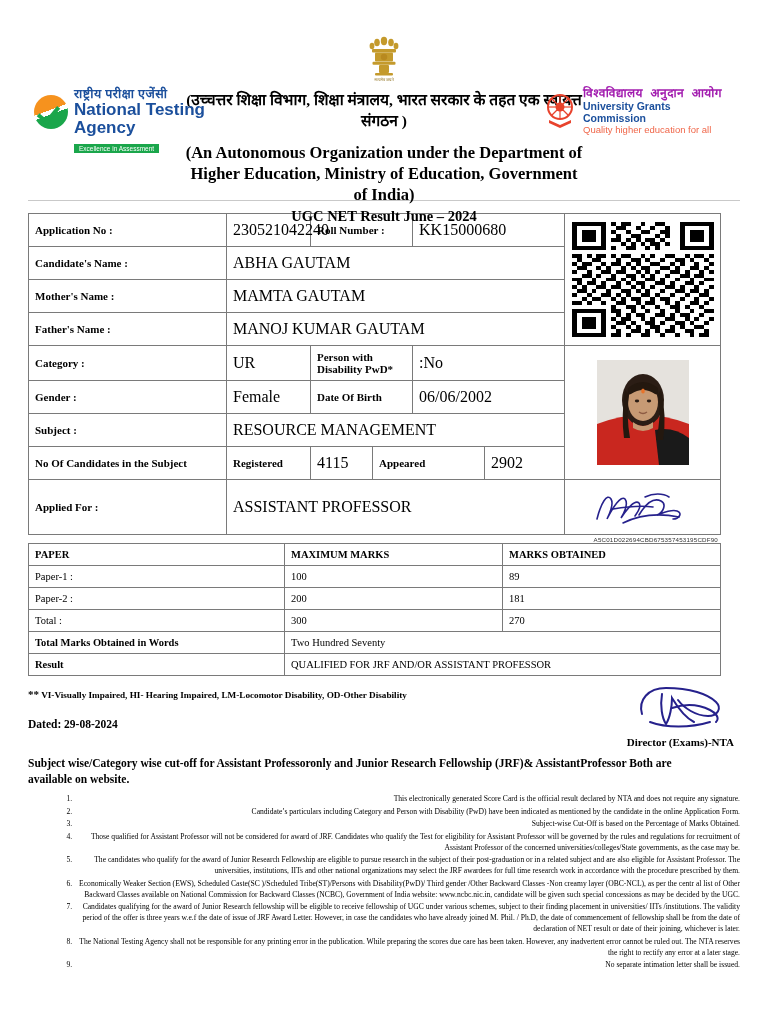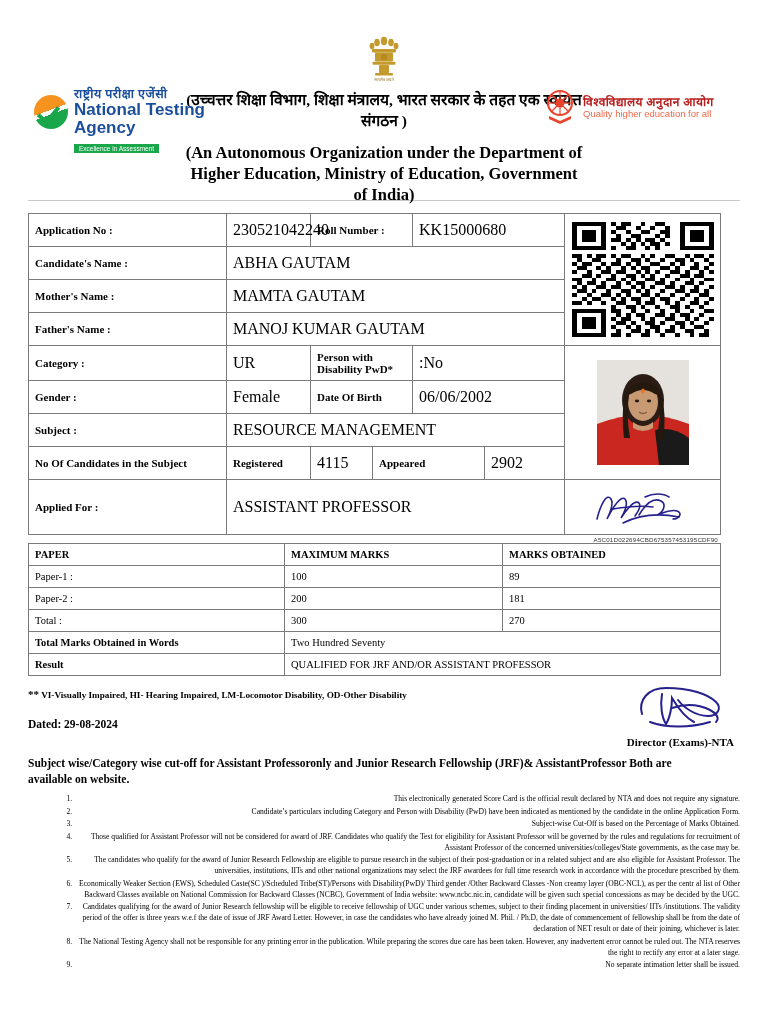--- a/index.html
+++ b/index.html
@@ -111,22 +111,22 @@
     position: absolute;
     right: 12px;
     top: 88px;
     width: 185px;
     display: flex;
     align-items: center;
   }
   .ugc-mark { width: 34px; height: 40px; flex: 0 0 auto; margin-right: 6px; }
   .ugc-text { line-height: 1.12; }
   .ugc-hi {
-    color:#b91c1c; font-weight:bold; font-size:12px; letter-spacing:0.4px;
-    font-family:Liberation Serif, serif;
+    color:#a21caf; font-weight:bold; font-size:12px; letter-spacing:0.4px;
+    font-family:Liberation Mono, monospace;
   }
   .ugc-en {
     color:#1b4f9c; font-weight:bold; font-size:10.5px;
     font-family:"Liberation Sans", sans-serif;
   }
   .ugc-tag {
     color:#f0674a; font-size:9.5px;
     font-family:"Liberation Sans", sans-serif;
   }
 
@@ -285,27 +285,29 @@
             <line x1="17" y1="3" x2="17" y2="27"></line>
             <line x1="5" y1="15" x2="29" y2="15"></line>
             <line x1="8.5" y1="6.5" x2="25.5" y2="23.5"></line>
             <line x1="25.5" y1="6.5" x2="8.5" y2="23.5"></line>
           </g>
           <path d="M6 28 L17 33 L28 28 L28 31 L17 36 L6 31 Z" fill="#e8432d"></path>
         </svg>
       </div>
       <div class="ugc-text">
         <div class="ugc-hi">विश्वविद्यालय अनुदान आयोग</div>
+        <div class="ugc-en">University Grants Commission</div>
         <div class="ugc-tag">Quality higher education for all</div>
       </div>
     </div>
 
     <div class="header-center">
       <div class="hindi-line">(उच्चत्तर शिक्षा विभाग, शिक्षा मंत्रालय, भारत सरकार के तहत एक स्वायत्त संगठन )</div>
       <div class="eng-line">(An Autonomous Organization under the Department of Higher Education, Ministry of Education, Government of India)</div>
+      <div class="exam-line">UGC NET Result June – 2024</div>
     </div>
   </div>
 
   <hr class="header-rule">
 
   <table class="details">
     <colgroup>
       <col style="width:198px">
       <col style="width:84px">
       <col style="width:62px">

